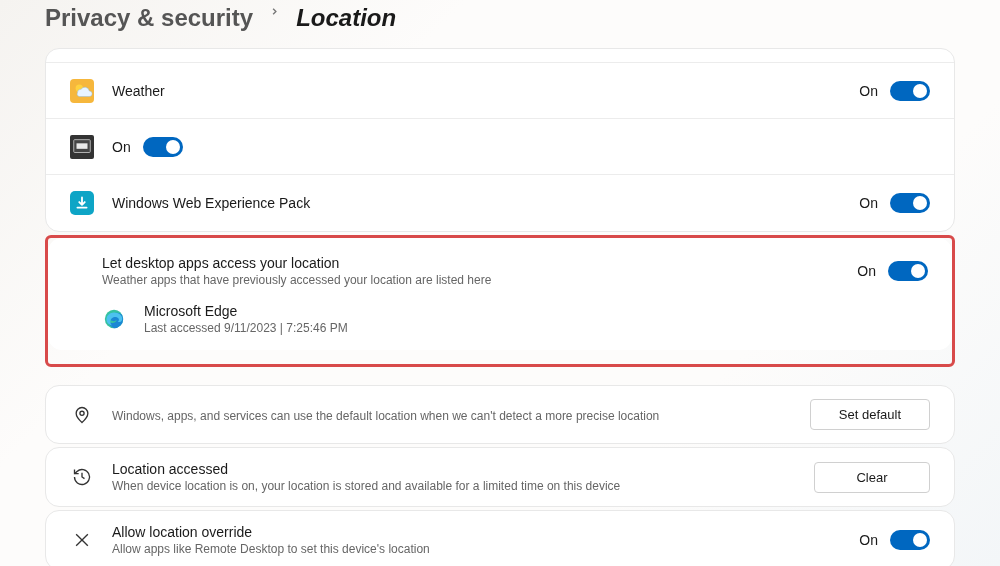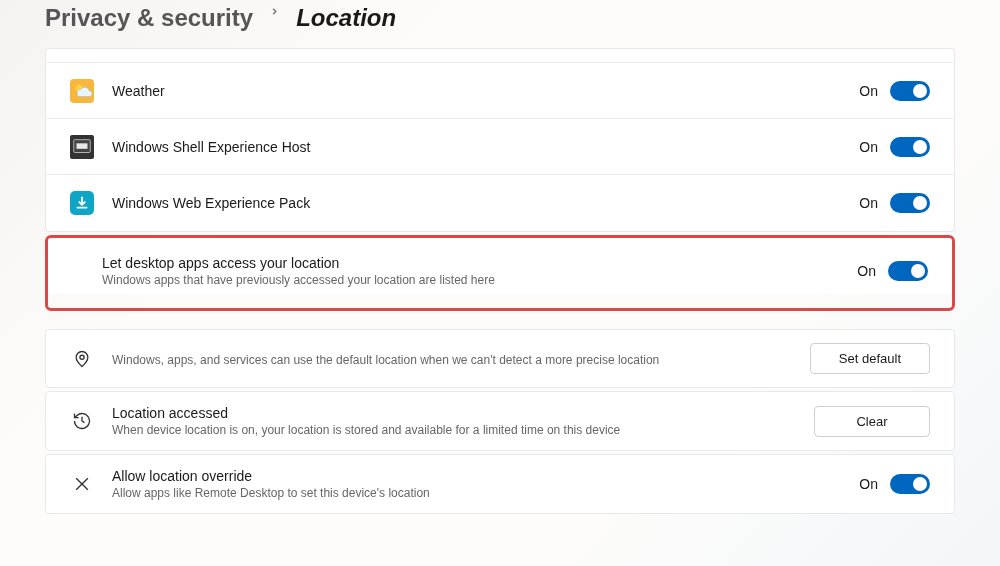--- a/index.html
+++ b/index.html
@@ -28,21 +28,21 @@
     }
     .breadcrumb-current {
       font-size: 24px;
       font-weight: 600;
       color: #1a1a1a;
       font-style: italic;
     }
     .card {
       background: #fff;
       border: 1px solid #e8e8e8;
-      border-radius: 4px;
+      border-radius: 14px;
       margin-bottom: 3px;
     }
     .row {
       display: flex;
       align-items: center;
       padding: 13px 24px;
       min-height: 56px;
       border-bottom: 1px solid #ececec;
     }
     .row:last-child { border-bottom: none; }
@@ -145,23 +145,20 @@
     <div class="toggle"></div>
   </div>
 
   <div class="row">
     <div class="row-icon ic-shell">
       <svg viewBox="0 0 24 24">
           <rect x="3" y="4" width="18" height="14" rx="1" fill="#444" stroke="#bbb" stroke-width="1"></rect>
           <rect x="6" y="8" width="12" height="6" fill="#e8e8e8"></rect>
         </svg>
     </div>
-    <div class="row-body">
-        <div class="row-title">Windows Shell Experience Host</div>
-      </div>
     <div class="row-state">On</div>
     <div class="toggle"></div>
   </div>
 
   <div class="row">
     <div class="row-icon ic-web">
       <svg viewBox="0 0 24 24">
           <rect x="2" y="2" width="20" height="20" rx="4" fill="#0ea5c6"></rect>
           <path d="M12 6v8m0 0l-3-3m3 3l3-3M7 17h10" stroke="#fff" stroke-width="2" fill="none" stroke-linecap="round"></path>
         </svg>
@@ -172,24 +169,37 @@
     <div class="row-state">On</div>
     <div class="toggle"></div>
   </div>
 </div>
 
 <div class="highlight-wrap">
   <div class="card">
     <div class="row" style="border-bottom:none; padding-bottom:4px; padding-left:54px;">
       <div class="row-body">
         <div class="section-title">Let desktop apps access your location</div>
-        <div class="section-sub">Windows apps that have previously accessed your location are listed here</div>
+        <div class="section-sub">Weather apps that have previously accessed your location are listed here</div>
       </div>
       <div class="row-state">On</div>
       <div class="toggle"></div>
+    </div>
+    <div class="row inner-row" style="padding-top:6px;">
+      <div class="row-icon">
+        <svg viewBox="0 0 24 24">
+            <circle cx="12" cy="12" r="10" fill="#35c2a1"></circle>
+            <path d="M12 2a10 10 0 0 1 9 6c-2-3-7-4-11-1-3 2-3 6 0 7 2 1 5 0 5-2 0 4-5 6-9 3a10 10 0 0 0 6 7 10 10 0 0 0 0-20z" fill="#1b87d4"></path>
+            <path d="M4 14c-1-4 2-9 8-9 5 0 9 3 9 7 0 3-3 4-5 3 2-1 2-4-1-5-3-1-7 1-7 5 0 2 1 3 2 4-4-1-6-3-6-5z" fill="#4cc2ef"></path>
+          </svg>
+      </div>
+      <div class="row-body">
+        <div class="row-title">Microsoft Edge</div>
+        <div class="row-sub">Last accessed 9/11/2023  |  7:25:46 PM</div>
+      </div>
     </div>
   </div>
 </div>
 
 <div class="card">
   <div class="row">
     <div class="row-icon plain">
       <svg viewBox="0 0 24 24" fill="none" stroke="#333" stroke-width="1.6">
           <path d="M12 21s-7-6-7-11a7 7 0 0 1 14 0c0 5-7 11-7 11z"></path>
           <circle cx="12" cy="10" r="2.5"></circle>

